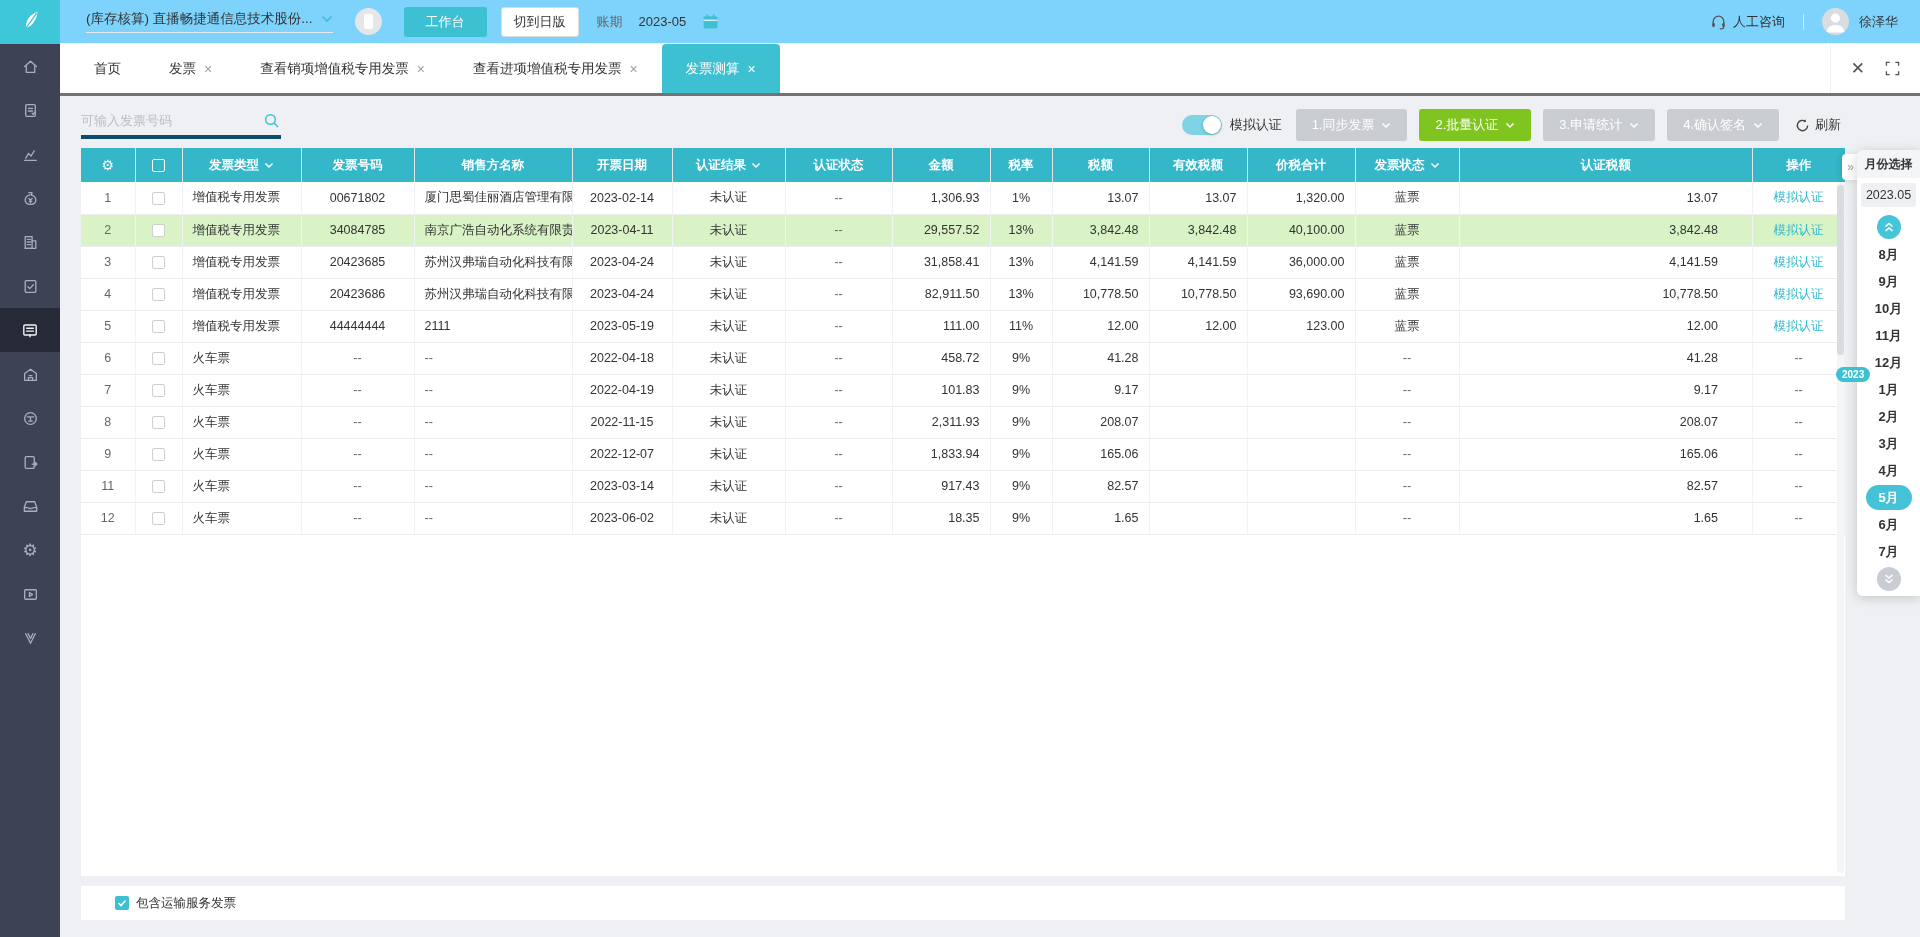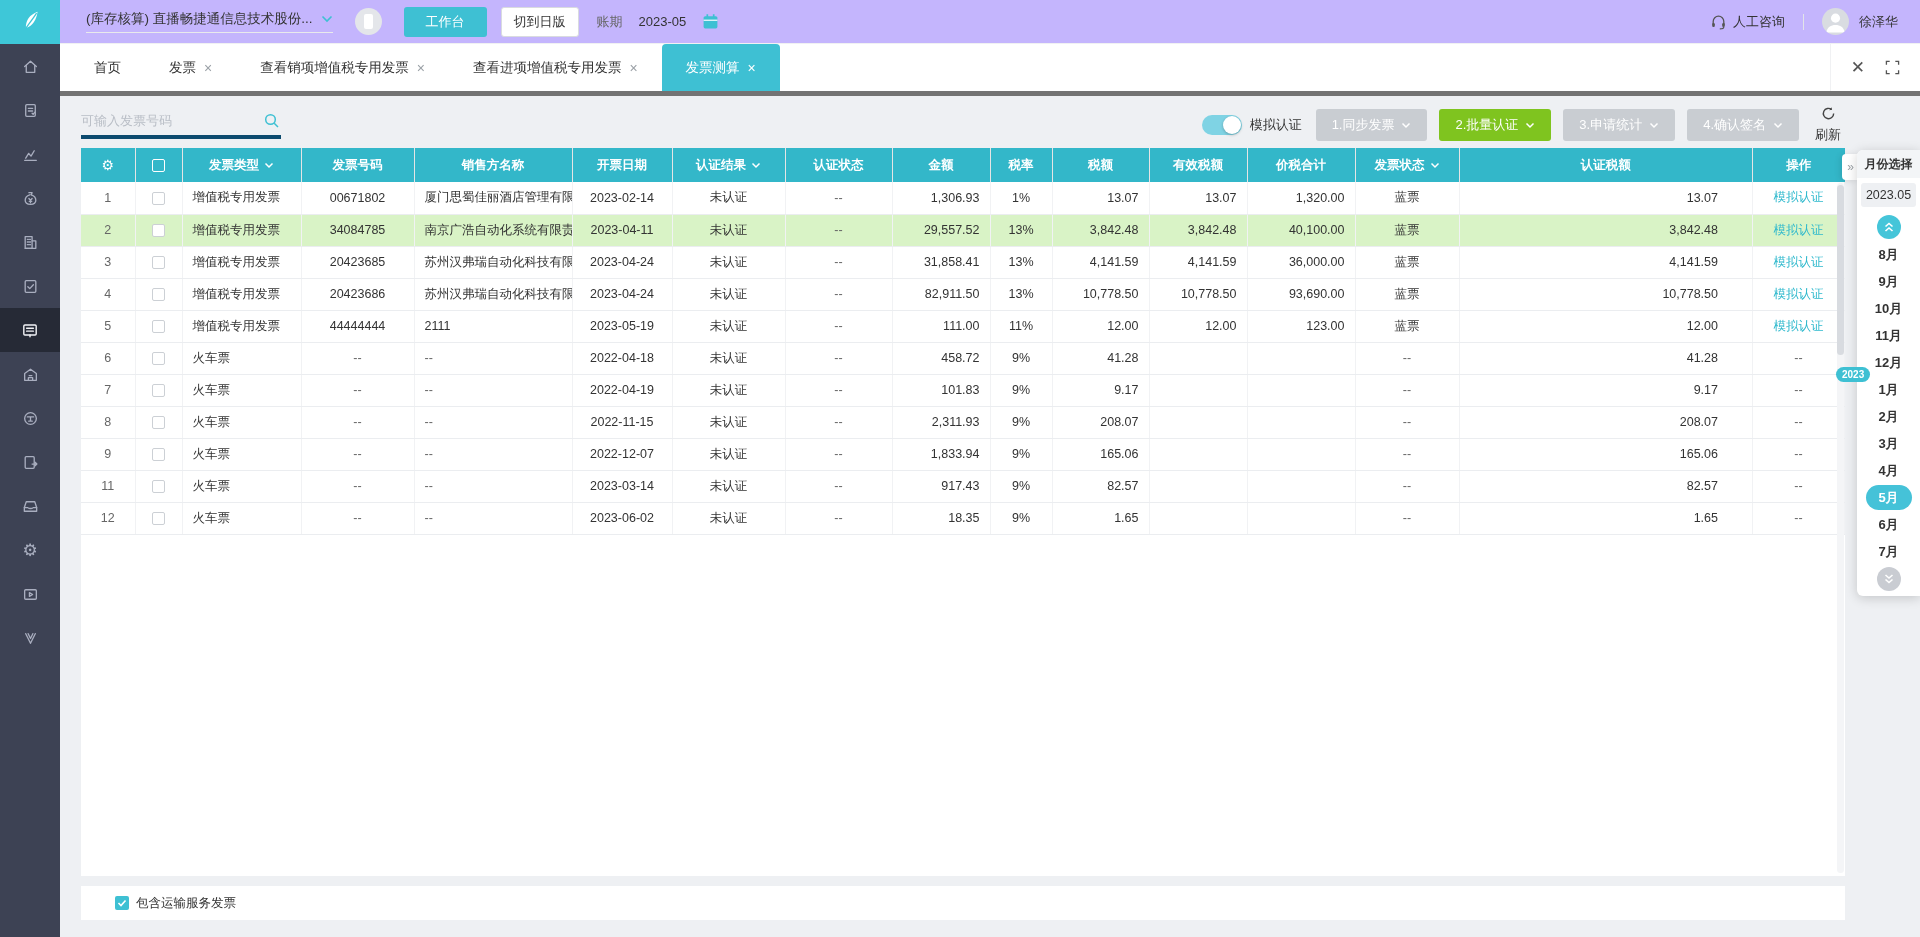--- a/index.html
+++ b/index.html
@@ -1,21 +1,21 @@
 <!DOCTYPE html>
 <html><head>
 <meta charset="utf-8">
 <style>
   * { margin:0; padding:0; box-sizing:border-box; }
   html,body { width:1920px; height:937px; overflow:hidden; }
   body { font-family:"Liberation Sans","DejaVu Sans",sans-serif; color:#333; background:#eef0f3; position:relative; font-size:13px; }
   svg { display:block; }
 
   
-  #topbar { position:absolute; left:0; top:0; width:1920px; height:44px; background:#c4b5fd; border-bottom:1px solid #f0f1f3; display:flex; align-items:center; z-index:5; }
+  #topbar { position:absolute; left:0; top:0; width:1920px; height:44px; background:#7dd3fc; border-bottom:1px solid #f0f1f3; display:flex; align-items:center; z-index:5; }
   #logo { width:60px; height:44px; background:#3ec7d8; display:flex; align-items:center; justify-content:center; flex:none; }
   .company-sel { display:flex; align-items:center; gap:8px; margin-left:26px; padding-bottom:4px; border-bottom:1px solid #e9eaec; cursor:pointer; }
   .company-sel .txt { font-size:13.5px; color:#333; }
   .round-badge { width:27px; height:27px; border-radius:50%; background:#e4e6ea; margin-left:22px; position:relative; flex:none; }
   .round-badge::after { content:""; position:absolute; left:9px; top:6px; width:9px; height:15px; background:#fff; border-radius:2px; }
   .btn-teal { margin-left:22px; height:30px; padding:0 22px; background:#3ec0d3; color:#fff; border:none; border-radius:3px; font-size:13px; cursor:pointer; }
   .btn-plain { margin-left:14px; height:30px; padding:0 12px; background:#fff; color:#333; border:1px solid #d9dbdf; border-radius:3px; font-size:13px; cursor:pointer; }
   .period { display:flex; align-items:center; gap:16px; margin-left:18px; }
   .period .lbl { color:#666; }
   .period .val { color:#333; }
@@ -26,21 +26,21 @@
 
   
   #sidebar { position:absolute; left:0; top:44px; width:60px; height:893px; background:#3d4254; z-index:4; }
   .side-item { height:44px; display:flex; align-items:center; justify-content:center; cursor:pointer; }
   .side-item svg path, .side-item svg rect, .side-item svg circle { stroke:#a9aebf; fill:none; stroke-width:1.25; stroke-linecap:round; stroke-linejoin:round; }
   .side-item.active { background:#262a36; }
   .side-item.active svg path, .side-item.active svg rect, .side-item.active svg circle { stroke:#f2f3f7; }
   .side-item .gear-char { font-size:17px; color:#a9aebf; line-height:1; }
 
   
-  #tabbar { position:absolute; left:60px; top:44px; width:1860px; height:52px; background:#fff; border-bottom:5px solid #737373; display:flex; align-items:stretch; z-index:3;justify-content:center; }
+  #tabbar { position:absolute; left:60px; top:44px; width:1860px; height:52px; background:#fff; border-bottom:3px solid #737373; display:flex; align-items:stretch; z-index:3;justify-content:center; }
   #tab-list { display:flex; align-items:stretch; padding-left:10px; }
   .tab { display:flex; align-items:center; gap:8px; padding:0 24px; font-size:13.5px; color:#333; cursor:pointer; }
   .tab .tab-x { color:#9aa0a6; font-size:14px; line-height:1; }
   .tab.active { background:#3ec0d3; color:#fff; border-radius:4px 4px 0 0; }
   .tab.active .tab-x { color:#fff; }
   #tabbar .win-icons { margin-left:auto; display:flex; align-items:center; gap:20px; padding:0 20px; border-left:1px solid #f0f1f3; }
   .win-x { font-size:17px; color:#555; cursor:pointer; line-height:1; }
 
   
   #content { position:absolute; left:60px; top:96px; width:1860px; height:841px; background:#eef0f3; }
@@ -50,21 +50,21 @@
   .search { width:200px; display:flex; align-items:center; border-bottom:4px solid #0c4a6e; padding-bottom:5px; }
   .search input { border:none; outline:none; background:transparent; flex:1; font-size:13px; color:#333; font-family:inherit; }
   .search input::placeholder { color:#b9bec6; }
   #toolbar .right-group { margin-left:auto; display:flex; align-items:center; gap:12px; }
   .toggle-wrap { display:flex; align-items:center; gap:8px; margin-right:2px; }
   .toggle { width:40px; height:20px; border-radius:10px; background:#7fd3e4; position:relative; cursor:pointer; flex:none; }
   .toggle .knob { position:absolute; right:1px; top:1px; width:18px; height:18px; border-radius:50%; background:#fff; box-shadow:0 1px 3px rgba(0,0,0,.25); }
   .step-btn { height:32px; padding:0 16px; border:none; border-radius:3px; color:#fff; font-size:13px; display:flex; align-items:center; gap:7px; cursor:pointer; font-family:inherit; }
   .step-btn.gray { background:#c9cdd2; }
   .step-btn.green { background:#7fc41f; }
-  .refresh { display:flex; align-items:center; gap:5px; color:#333; cursor:pointer; margin-left:4px;flex-direction:column; }
+  .refresh { display:flex; align-items:center; gap:5px; color:#333; cursor:pointer; margin-left:4px; }
 
   
   #tablecard { position:absolute; left:21px; top:52px; width:1764px; height:728px; background:#fff; }
   table { border-collapse:collapse; table-layout:fixed; width:1764px; }
   thead th { background:#33b7c9; color:#fff; height:34px; font-size:12.5px; font-weight:bold; border-right:1px solid rgba(0,0,0,.10); text-align:center; padding:0 6px; overflow:hidden; white-space:nowrap; }
   thead th:last-child { border-right:none; }
   thead th .th-inner { display:flex; align-items:center; justify-content:center; gap:5px; }
   tbody td { height:32px; font-size:12.5px; color:#333; border-bottom:1px solid #ebedf0; border-right:1px solid #f1f2f4; padding:0 10px; overflow:hidden; white-space:nowrap; background:#fff; }
   tbody tr.hl td { background:#d9f3c6; }
   td.al { text-align:left; } td.ac { text-align:center; } td.ar { text-align:right; }

